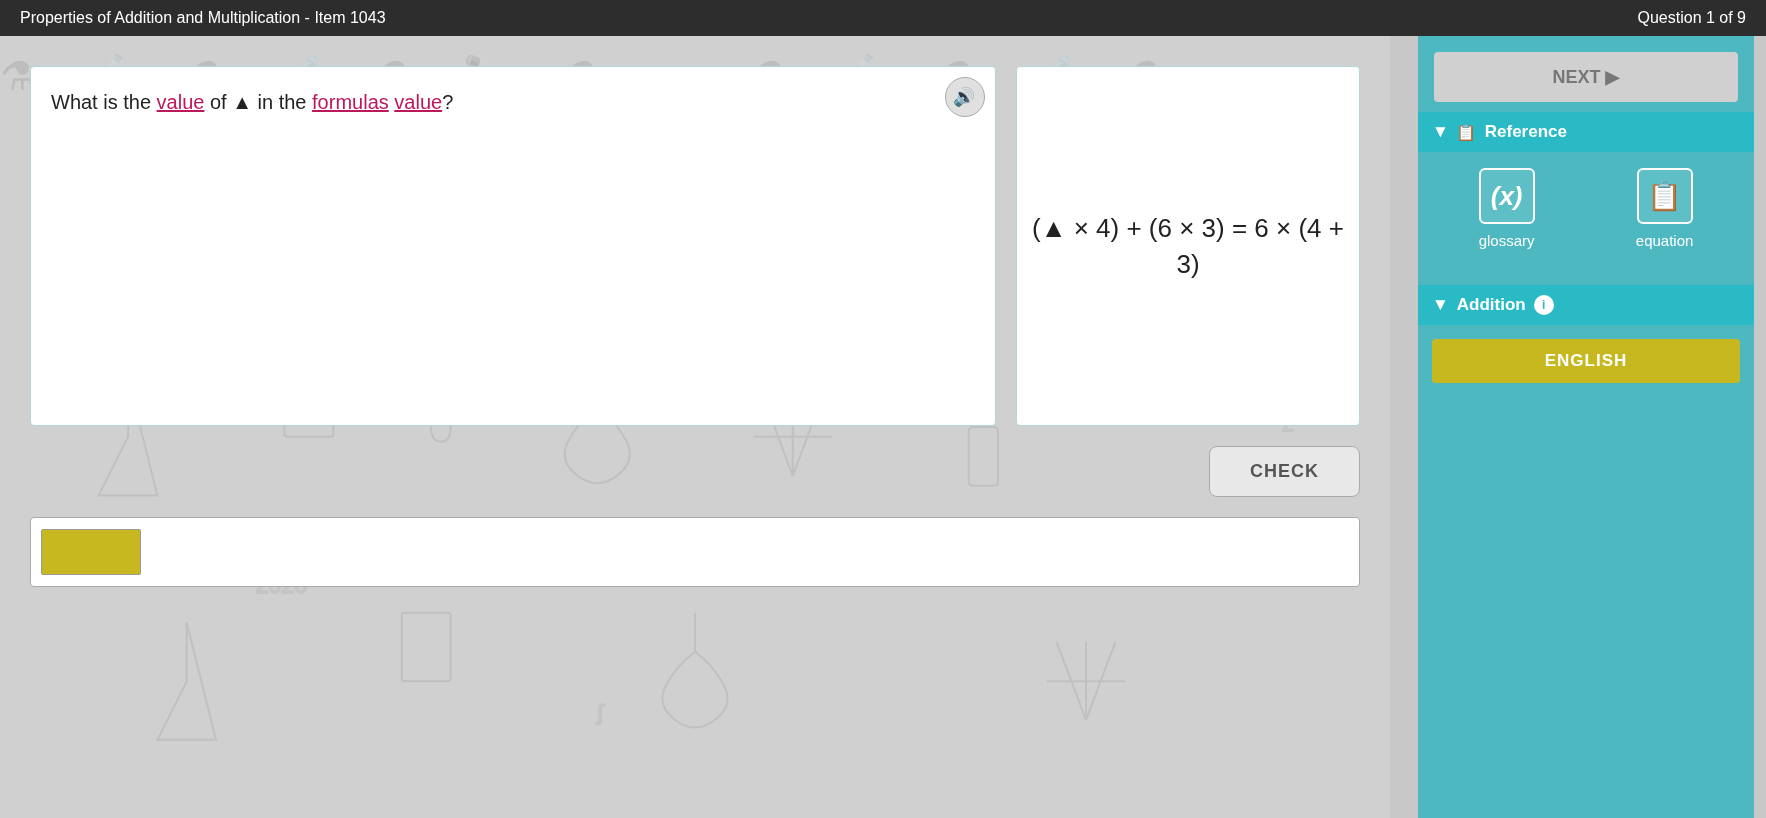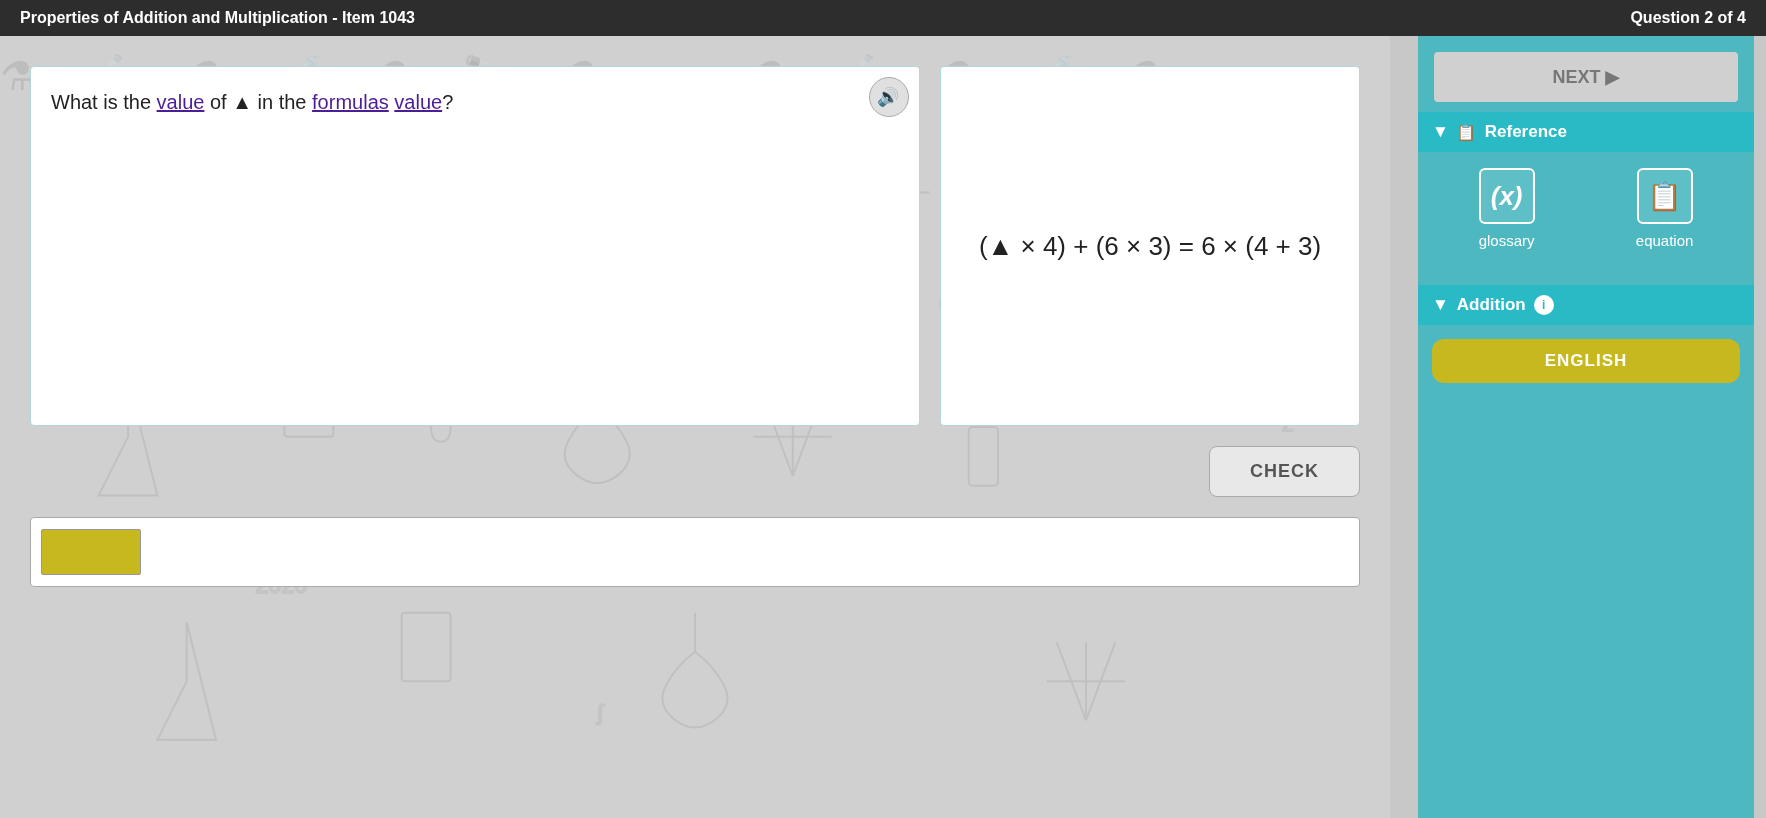--- a/index.html
+++ b/index.html
@@ -15,21 +15,21 @@
     
     #header {
       background: #2d2d2d;
       color: #fff;
       display: flex;
       justify-content: space-between;
       align-items: center;
       padding: 0 20px;
       height: 36px;
       font-size: 16px;
-      font-weight: bold;
+      font-weight: normal;
     }
 
     
     #bg-overlay {
       position: absolute;
       top: 36px;
       left: 0;
       width: 1390px;
       height: 782px;
       background: #d0d0d0;
@@ -82,21 +82,21 @@
       padding: 20px 20px 20px 20px;
     }
 
     #question-text {
       font-size: 20px;
       color: #222;
       line-height: 1.5;
     }
 
     #question-text .underline-link {
-      color: #4c1d95;
+      color: #be185d;
       text-decoration: underline;
       cursor: pointer;
     }
 
     #speaker-btn {
       position: absolute;
       top: 10px;
       right: 10px;
       width: 40px;
       height: 40px;
@@ -108,21 +108,21 @@
       justify-content: center;
       cursor: pointer;
       font-size: 18px;
     }
 
     
     #equation-panel {
       background: #fff;
       border: 1.5px solid #b0d8d8;
       border-radius: 4px;
-      width: 420px;
+      width: 344px;
       min-height: 360px;
       display: flex;
       align-items: center;
       justify-content: center;
     }
 
     #equation-text {
       font-size: 26px;
       color: #222;
       text-align: center;
@@ -280,21 +280,21 @@
       align-items: center;
       justify-content: center;
       font-size: 12px;
       font-weight: bold;
     }
 
     #english-btn {
       margin: 14px 14px;
       background: #c8b820;
       border: none;
-      border-radius: 12px;
+      border-radius: 4px;
       padding: 12px 20px;
       font-size: 17px;
       font-weight: bold;
       color: #fff;
       cursor: pointer;
       width: calc(100% - 28px);
       letter-spacing: 1px;
     }
 
     
@@ -304,21 +304,21 @@
       width: 100%; height: 100%;
       opacity: 0.12;
       pointer-events: none;
     }
   </style>
 </head>
 <body>
 
 <div id="header">
   <span>Properties of Addition and Multiplication - Item 1043</span>
-  <span>Question 2 of 4</span>
+  <span>Question 1 of 9</span>
 </div>
 
 <div id="bg-overlay">
   <svg id="science-bg" viewBox="0 0 1400 800" xmlns="http://www.w3.org/2000/svg">
 
     <g fill="none" stroke="#555" stroke-width="2">
 
       <path d="M80,100 L80,160 L50,220 L110,220 Z"></path>
         <circle cx="95" cy="200" r="10"></circle>
 

